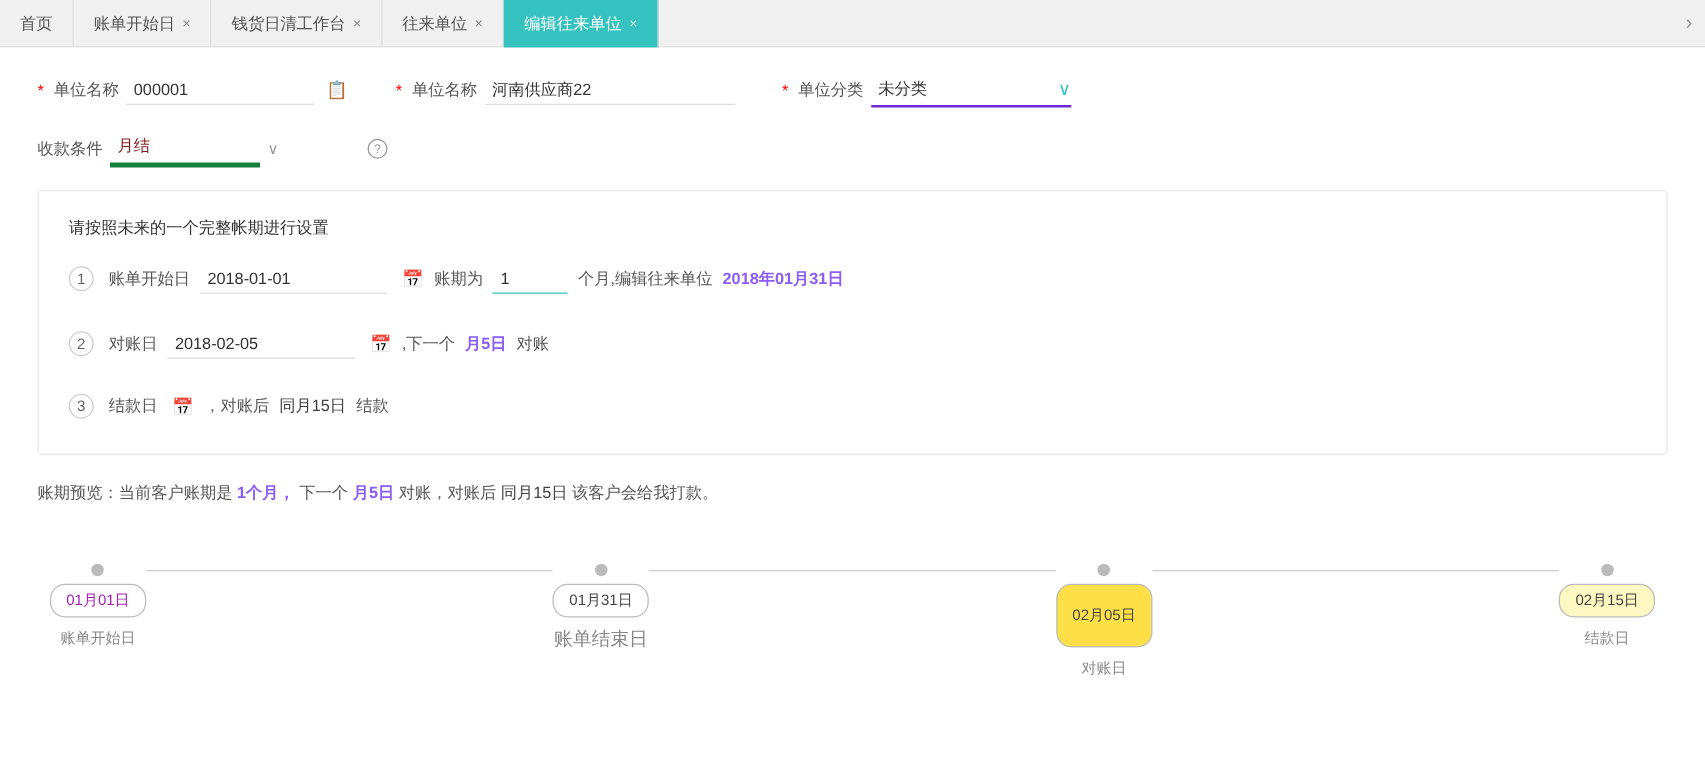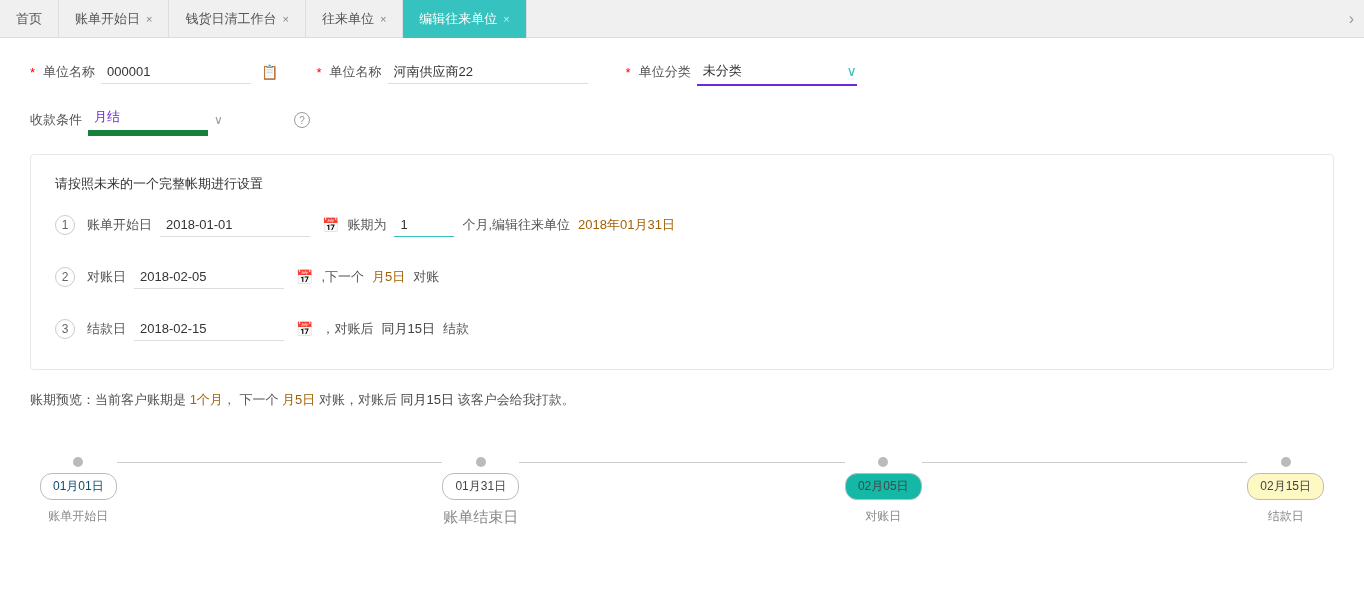--- a/index.html
+++ b/index.html
@@ -121,22 +121,22 @@
       font-size: 14px;
       margin-left: 4px;
     }
     .dropdown-group {
       display: flex;
       align-items: center;
       gap: 6px;
       min-width: 200px;
     }
     .dropdown-value {
-      color: #6d28d9;
-      border-bottom: 6px solid #15803d;
+      color: #7f1d1d;
+      border-bottom: 4px solid #15803d;
       padding: 4px 6px;
       min-width: 120px;
       cursor: pointer;
     }
     .dropdown-arrow {
       color: #999;
       font-size: 12px;
     }
     .question-icon {
       width: 16px;
@@ -197,21 +197,21 @@
       font-size: 12px;
       color: #666;
       flex-shrink: 0;
     }
     .row-content {
       display: flex;
       align-items: center;
       gap: 8px;
       flex-wrap: wrap;
     }
-    .text-orange { color: #a16207; }
+    .text-orange { color: #8b5cf6; font-weight: bold; }
     .text-teal { color: #404040; }
     .text-normal { color: #555; }
 
     
     .preview-text {
       font-size: 13px;
       color: #555;
       margin-bottom: 36px;
       line-height: 1.6;
     }
@@ -309,21 +309,20 @@
         <span class="text-normal">,下一个</span>
         <span class="text-orange">月5日</span>
         <span class="text-normal">对账</span>
       </div>
     </div>
 
     <div class="numbered-row" style="margin-bottom: 8px;">
       <div class="row-number">3</div>
       <div class="row-content">
         <span class="text-normal">结款日</span>
-        <input type="text" class="form-input" value="2018-02-15" style="">
         <span class="calendar-icon">📅</span>
         <span class="text-normal">，对账后</span>
         <span class="text-teal">同月15日</span>
         <span class="text-normal">结款</span>
       </div>
     </div>
   </div>
 
   <div class="preview-text">
     <span>账期预览：当前客户账期是</span>
@@ -333,33 +332,33 @@
     <span>对账，对账后</span>
     <span class="text-teal">同月15日</span>
     <span>该客户会给我打款。</span>
   </div>
 
   <div class="timeline-container">
     <div style="display: flex; align-items: flex-start; width: 100%; padding: 0 10px;">
 
       <div style="display: flex; flex-direction: column; align-items: center;">
         <div style="width:10px;height:10px;border-radius:50%;background:#bbb;margin-bottom:6px;"></div>
-        <div style="border:1px solid #bbb;border-radius:12px;padding:4px 12px;font-size:12px;color:#0c4a6e;background:#fff;white-space:nowrap;">01月01日</div>
+        <div style="border:1px solid #bbb;border-radius:12px;padding:4px 12px;font-size:12px;color:#a21caf;background:#fff;white-space:nowrap;">01月01日</div>
         <div style="font-size:12px;color:#888;margin-top:8px;text-align:center;">账单开始日</div>
       </div>
       <div style="flex:1;height:1px;background:#ccc;margin-top:5px;"></div>
       <div style="display: flex; flex-direction: column; align-items: center;">
         <div style="width:10px;height:10px;border-radius:50%;background:#bbb;margin-bottom:6px;"></div>
         <div style="border:1px solid #bbb;border-radius:12px;padding:4px 12px;font-size:12px;color:#444;background:#fff;white-space:nowrap;">01月31日</div>
         <div style="font-size:15px;color:#888;margin-top:8px;text-align:center;">账单结束日</div>
       </div>
       <div style="flex:1;height:1px;background:#ccc;margin-top:5px;"></div>
       <div style="display: flex; flex-direction: column; align-items: center;">
         <div style="width:10px;height:10px;border-radius:50%;background:#bbb;margin-bottom:6px;"></div>
-        <div style="border:1px solid #bbb;border-radius:12px;padding:4px 12px;font-size:12px;color:#444;background:#14b8a6;white-space:nowrap;">02月05日</div>
+        <div style="border:1px solid #bbb;border-radius:12px;padding:16px 12px;font-size:12px;color:#444;background:#fde047;white-space:nowrap;">02月05日</div>
         <div style="font-size:12px;color:#888;margin-top:8px;text-align:center;">对账日</div>
       </div>
       <div style="flex:1;height:1px;background:#ccc;margin-top:5px;"></div>
       <div style="display: flex; flex-direction: column; align-items: center;">
         <div style="width:10px;height:10px;border-radius:50%;background:#bbb;margin-bottom:6px;"></div>
         <div style="border:1px solid #bbb;border-radius:12px;padding:4px 12px;font-size:12px;color:#444;background:#fef9c3;white-space:nowrap;">02月15日</div>
         <div style="font-size:12px;color:#888;margin-top:8px;text-align:center;">结款日</div>
       </div>
     </div>
   </div>

